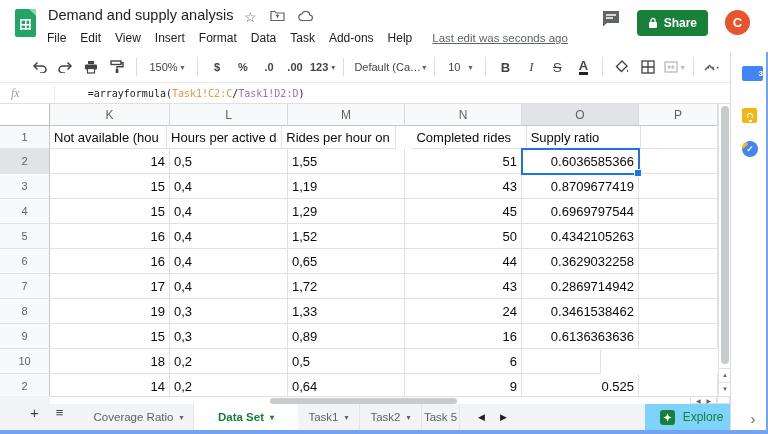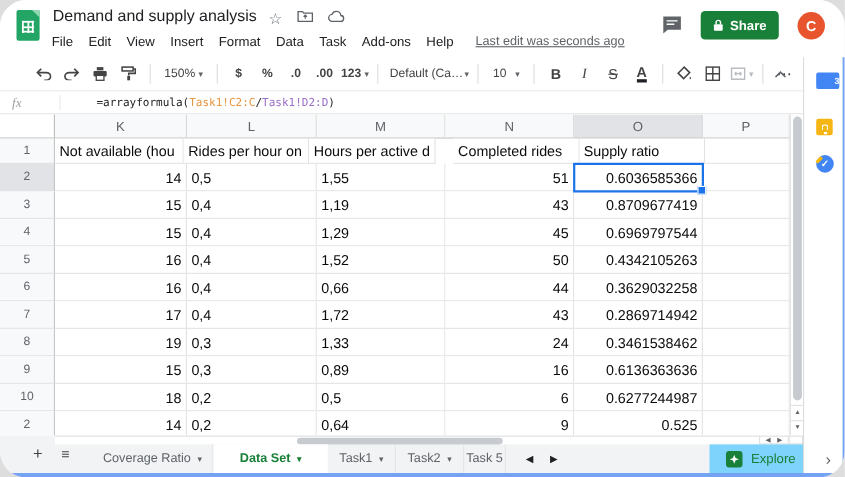--- a/index.html
+++ b/index.html
@@ -1,37 +1,37 @@
 <!DOCTYPE html>
 <html><head>
 <meta charset="utf-8">
 <style>
   * { margin:0; padding:0; box-sizing:border-box; }
   body { background:#ddd; font-family:"Liberation Sans", sans-serif; }
-  .app { position:relative; width:768px; height:434px; background:#fff; overflow:hidden;border-radius:24px; }
+  .app { position:relative; width:768px; height:434px; background:#fff; overflow:hidden; }
 
   
   .titlebar { position:absolute; left:0; top:0; width:768px; height:52px; background:#fff; }
   .logo { position:absolute; left:15px; top:9px; width:21px; height:28px; background:#23a566; border-radius:2px; }
   .logo:before { content:""; position:absolute; right:0; top:0; border-style:solid; border-width:0 7px 7px 0; border-color:transparent #8fd6b1 transparent transparent; }
   .logo:after { content:""; position:absolute; left:5px; top:10px; width:11px; height:11px;
     background:
       linear-gradient(#fff,#fff) 0 4.5px/11px 1.6px no-repeat,
       linear-gradient(#fff,#fff) 4.7px 0/1.6px 11px no-repeat,
       linear-gradient(#fff,#fff) 0 0/11px 1.6px no-repeat,
       linear-gradient(#fff,#fff) 0 9.4px/11px 1.6px no-repeat,
       linear-gradient(#fff,#fff) 0 0/1.6px 11px no-repeat,
       linear-gradient(#fff,#fff) 9.4px 0/1.6px 11px no-repeat; }
   .doc-title { position:absolute; left:48px; top:7px; font-size:14.5px; color:#202124; }
   .title-icons { position:absolute; left:244px; top:8px; display:flex; gap:13px; align-items:center; color:#5f6368; }
   .star-ic { font-size:14px; }
   .menubar { position:absolute; left:47px; top:31px; display:flex; gap:14px; align-items:center; font-size:12px; color:#202124; }
   .menu-item { cursor:default; }
   .last-edit { color:#5f6368; text-decoration:underline; font-size:11.5px; margin-left:6px; }
-  .tb-right { position:absolute; top:10px; right:18px; display:flex; gap:17px; align-items:flex-end; }
+  .tb-right { position:absolute; top:10px; right:18px; display:flex; gap:17px; align-items:flex-start; }
   .share-btn { height:26px; padding:0 11px; background:#188038; border:none; border-radius:4px; color:#fff; font-size:12px; font-weight:700; display:flex; align-items:center; gap:6px; font-family:"Liberation Sans",sans-serif; }
   .avatar { width:25px; height:25px; border-radius:50%; background:#e8542e; color:#fff; font-size:13px; font-weight:700; display:flex; align-items:center; justify-content:center; }
 
   
   .toolbar { position:absolute; left:0; top:52px; width:730px; height:30px; background:#fff; display:flex; align-items:center; padding-left:26px; color:#444; }
   .ti { min-width:22px; height:22px; display:flex; align-items:center; justify-content:center; font-size:12px; color:#444; margin:0 2px; }
   .ti svg { display:block; }
   .tdiv { width:1px; height:18px; background:#dadce0; margin:0 6px; }
   .drop { font-size:8px; color:#5f6368; margin-left:3px; }
   .fmt-num { font-size:11px; font-weight:700; color:#444; }
@@ -256,22 +256,22 @@
         <div class="ch" style="width: 118px;">L</div>
         <div class="ch" style="width: 117px;">M</div>
         <div class="ch" style="width: 117px;">N</div>
         <div class="ch sel" style="width: 117px;">O</div>
         <div class="ch" style="width: 79px;">P</div>
       </div>
     <div id="grid-rows">
         <div class="grow hrow">
           <div class="rh">1</div>
           <div class="cell" style="width: 120px;">Not available (hou</div>
+          <div class="cell" style="width: 118px;">Hours per active d</div>
           <div class="cell" style="width: 117px;">Rides per hour on</div>
-          <div class="cell" style="width: 118px;">Hours per active d</div>
           <div class="cell" style="width: 117px; margin-left: 16px;">Completed rides</div>
           <div class="cell" style="width: 117px;">Supply ratio</div>
           <div class="cell" style="width: 79px;"></div>
         </div>
         <div class="grow drow">
           <div class="rh sel">2</div>
           <div class="cell r" style="width: 120px;">14</div>
           <div class="cell" style="width: 118px;">0,5</div>
           <div class="cell" style="width: 117px;">1,55</div>
           <div class="cell r" style="width: 117px;">51</div>
@@ -302,21 +302,21 @@
           <div class="cell" style="width: 118px;">0,4</div>
           <div class="cell" style="width: 117px;">1,52</div>
           <div class="cell r" style="width: 117px;">50</div>
           <div class="cell r" style="width: 117px;">0.4342105263</div>
           <div class="cell" style="width: 79px;"></div>
         </div>
         <div class="grow drow">
           <div class="rh">6</div>
           <div class="cell r" style="width: 120px;">16</div>
           <div class="cell" style="width: 118px;">0,4</div>
-          <div class="cell" style="width: 117px;">0,66</div>
+          <div class="cell" style="width: 117px;">0,65</div>
           <div class="cell r" style="width: 117px;">44</div>
           <div class="cell r" style="width: 117px;">0.3629032258</div>
           <div class="cell" style="width: 79px;"></div>
         </div>
         <div class="grow drow">
           <div class="rh">7</div>
           <div class="cell r" style="width: 120px;">17</div>
           <div class="cell" style="width: 118px;">0,4</div>
           <div class="cell" style="width: 117px;">1,72</div>
           <div class="cell r" style="width: 117px;">43</div>
@@ -340,21 +340,20 @@
           <div class="cell r" style="width: 117px;">16</div>
           <div class="cell r" style="width: 117px; text-align: right;">0.6136363636</div>
           <div class="cell" style="width: 79px;"></div>
         </div>
         <div class="grow drow">
           <div class="rh">10</div>
           <div class="cell r" style="width: 120px;">18</div>
           <div class="cell" style="width: 118px;">0,2</div>
           <div class="cell" style="width: 117px;">0,5</div>
           <div class="cell r" style="width: 117px;">6</div>
-          <div class="cell r" style="width: 117px;">0.6277244987</div>
           <div class="cell" style="width: 79px;"></div>
         </div>
         <div class="grow drow">
           <div class="rh">2</div>
           <div class="cell r" style="width: 120px;">14</div>
           <div class="cell" style="width: 118px;">0,2</div>
           <div class="cell" style="width: 117px;">0,64</div>
           <div class="cell r" style="width: 117px;">9</div>
           <div class="cell r" style="width: 117px;">0.525</div>
           <div class="cell" style="width: 79px;"></div>

